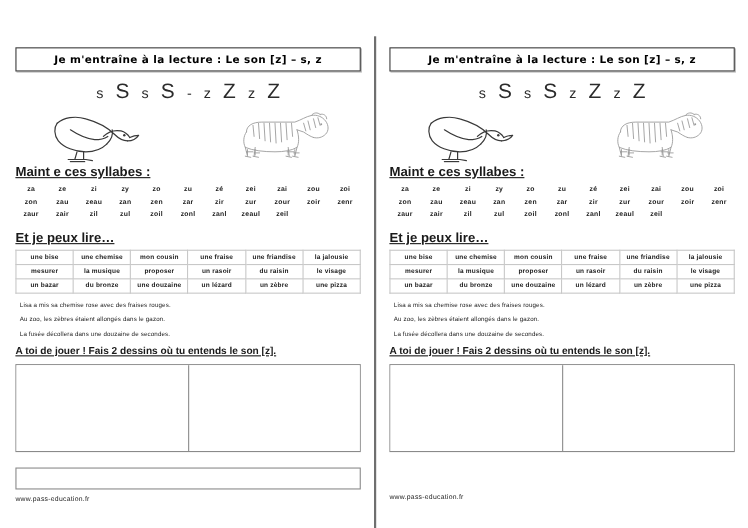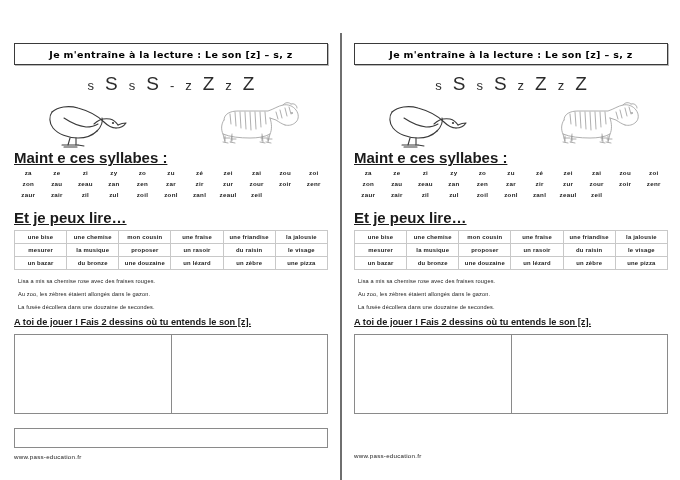--- a/index.html
+++ b/index.html
@@ -90,21 +90,21 @@
   .zebra-wrap {
     position: absolute;
     left: 196px;
     top: -2px;
   }
 
   
   .sec-head {
     font-family: "Liberation Sans", sans-serif;
     font-weight: bold;
-    font-size: 15px;
+    font-size: 12px;
     text-decoration: underline;
     color: #1a1a1a;
     white-space: nowrap;
   }
   .maint-line {
     position: relative;
     margin-top: 1px;
     height: 14px;
   }
   .maint-line .sec-head {

